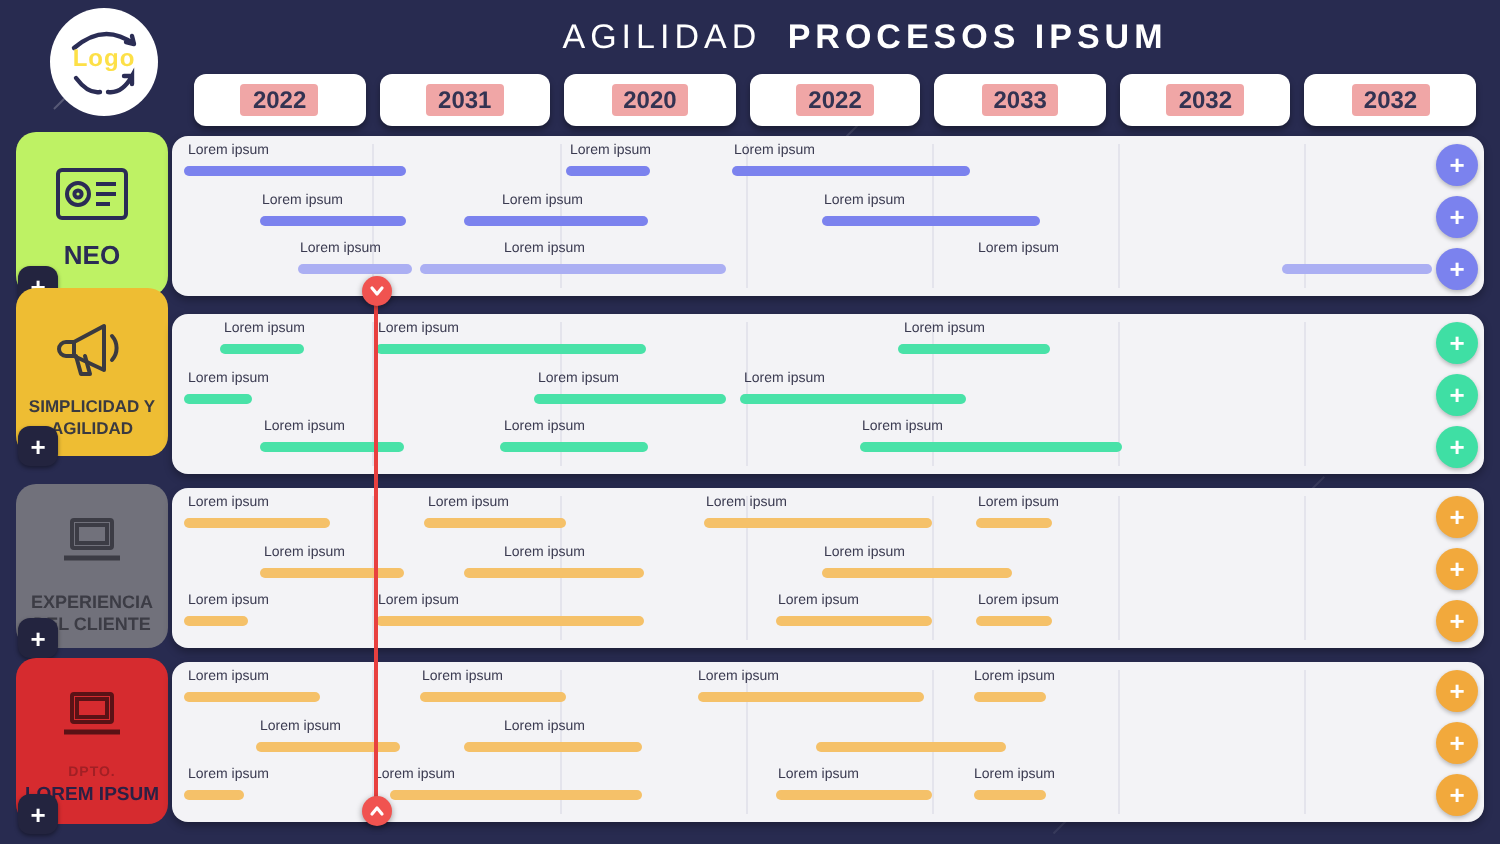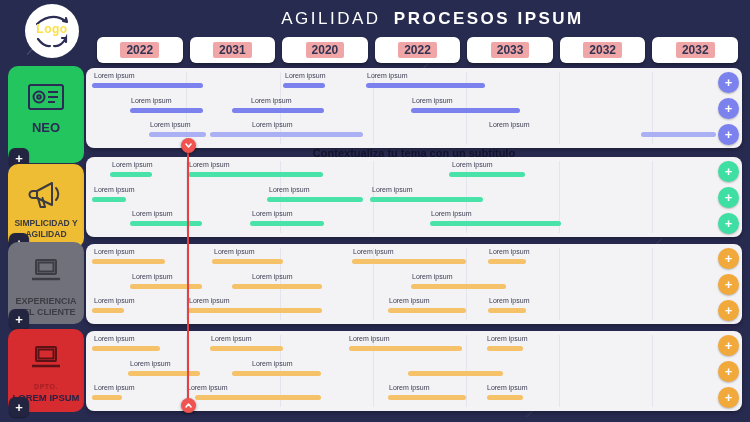--- a/index.html
+++ b/index.html
@@ -101,24 +101,23 @@
         <span class="hl">2033</span>
       </div>
       <div class="year-pill">
         <span class="hl">2032</span>
       </div>
       <div class="year-pill">
         <span class="hl">2032</span>
       </div>
     </div>
 
-  <div class="subtitle">Contextualiza tu tema con un subtítulo</div>
 
   <div id="lanes">
-      <div class="lane-card" style="top: 66px; height: 97px; background: #22c55e; color: rgb(43, 43, 85);">
+      <div class="lane-card" style="top: 66px; height: 82px; background: #bef264; color: rgb(43, 43, 85);">
         <div class="icon-holder">
           <svg width="44" height="40" viewBox="0 0 44 40" fill="none" stroke="#2b2b55" stroke-width="2">
       <rect x="5" y="8" width="34" height="24" rx="2"></rect>
             <circle cx="15" cy="20" r="5.5"></circle>
             <circle cx="15" cy="20" r="1.8"></circle>
       <line x1="24" y1="15" x2="34" y2="15"></line>
             <line x1="24" y1="20" x2="34" y2="20"></line>
             <line x1="24" y1="25" x2="31" y2="25"></line>
           </svg>
         </div>
@@ -147,21 +146,21 @@
         <div class="bar-label" style="left: 64px; top: 53px;">Lorem ipsum</div>
         <div class="gantt-bar" style="left: 63px; top: 64px; width: 57px; background: rgb(171, 175, 243);"></div>
         <div class="bar-label" style="left: 166px; top: 53px;">Lorem ipsum</div>
         <div class="gantt-bar" style="left: 124px; top: 64px; width: 153px; background: rgb(171, 175, 243);"></div>
         <div class="bar-label" style="left: 403px; top: 53px;">Lorem ipsum</div>
         <div class="gantt-bar" style="left: 555px; top: 64px; width: 75px; background: rgb(171, 175, 243);"></div>
         <div class="plus-btn" style="top: 4px; background: rgb(123, 130, 238);">+</div>
         <div class="plus-btn" style="top: 30px; background: rgb(123, 130, 238);">+</div>
         <div class="plus-btn" style="top: 56px; background: rgb(123, 130, 238);">+</div>
       </div>
-      <div class="lane-card" style="top: 164px; height: 84px; background: rgb(238, 189, 51); color: rgb(58, 58, 64);">
+      <div class="lane-card" style="top: 144px; height: 84px; background: rgb(238, 189, 51); color: rgb(58, 58, 64);">
         <div class="icon-holder">
           <svg width="44" height="40" viewBox="0 0 44 40" fill="none" stroke="#3a3a40" stroke-width="2" stroke-linejoin="round" stroke-linecap="round">
       <path d="M13 16 L28 8 L28 30 L13 23 Z"></path>
             <path d="M13 16 H9 a3.5 3.5 0 0 0 0 7 h4"></path>
       <path d="M14 23 l2.5 9 h4.5 l-2.5 -9"></path>
             <path d="M32 13 a9 9 0 0 1 0 12"></path>
           </svg>
         </div>
         <div class="dept" style="font-size: 8.5px;">SIMPLICIDAD Y AGILIDAD</div>
         <div class="corner-plus">+</div>

